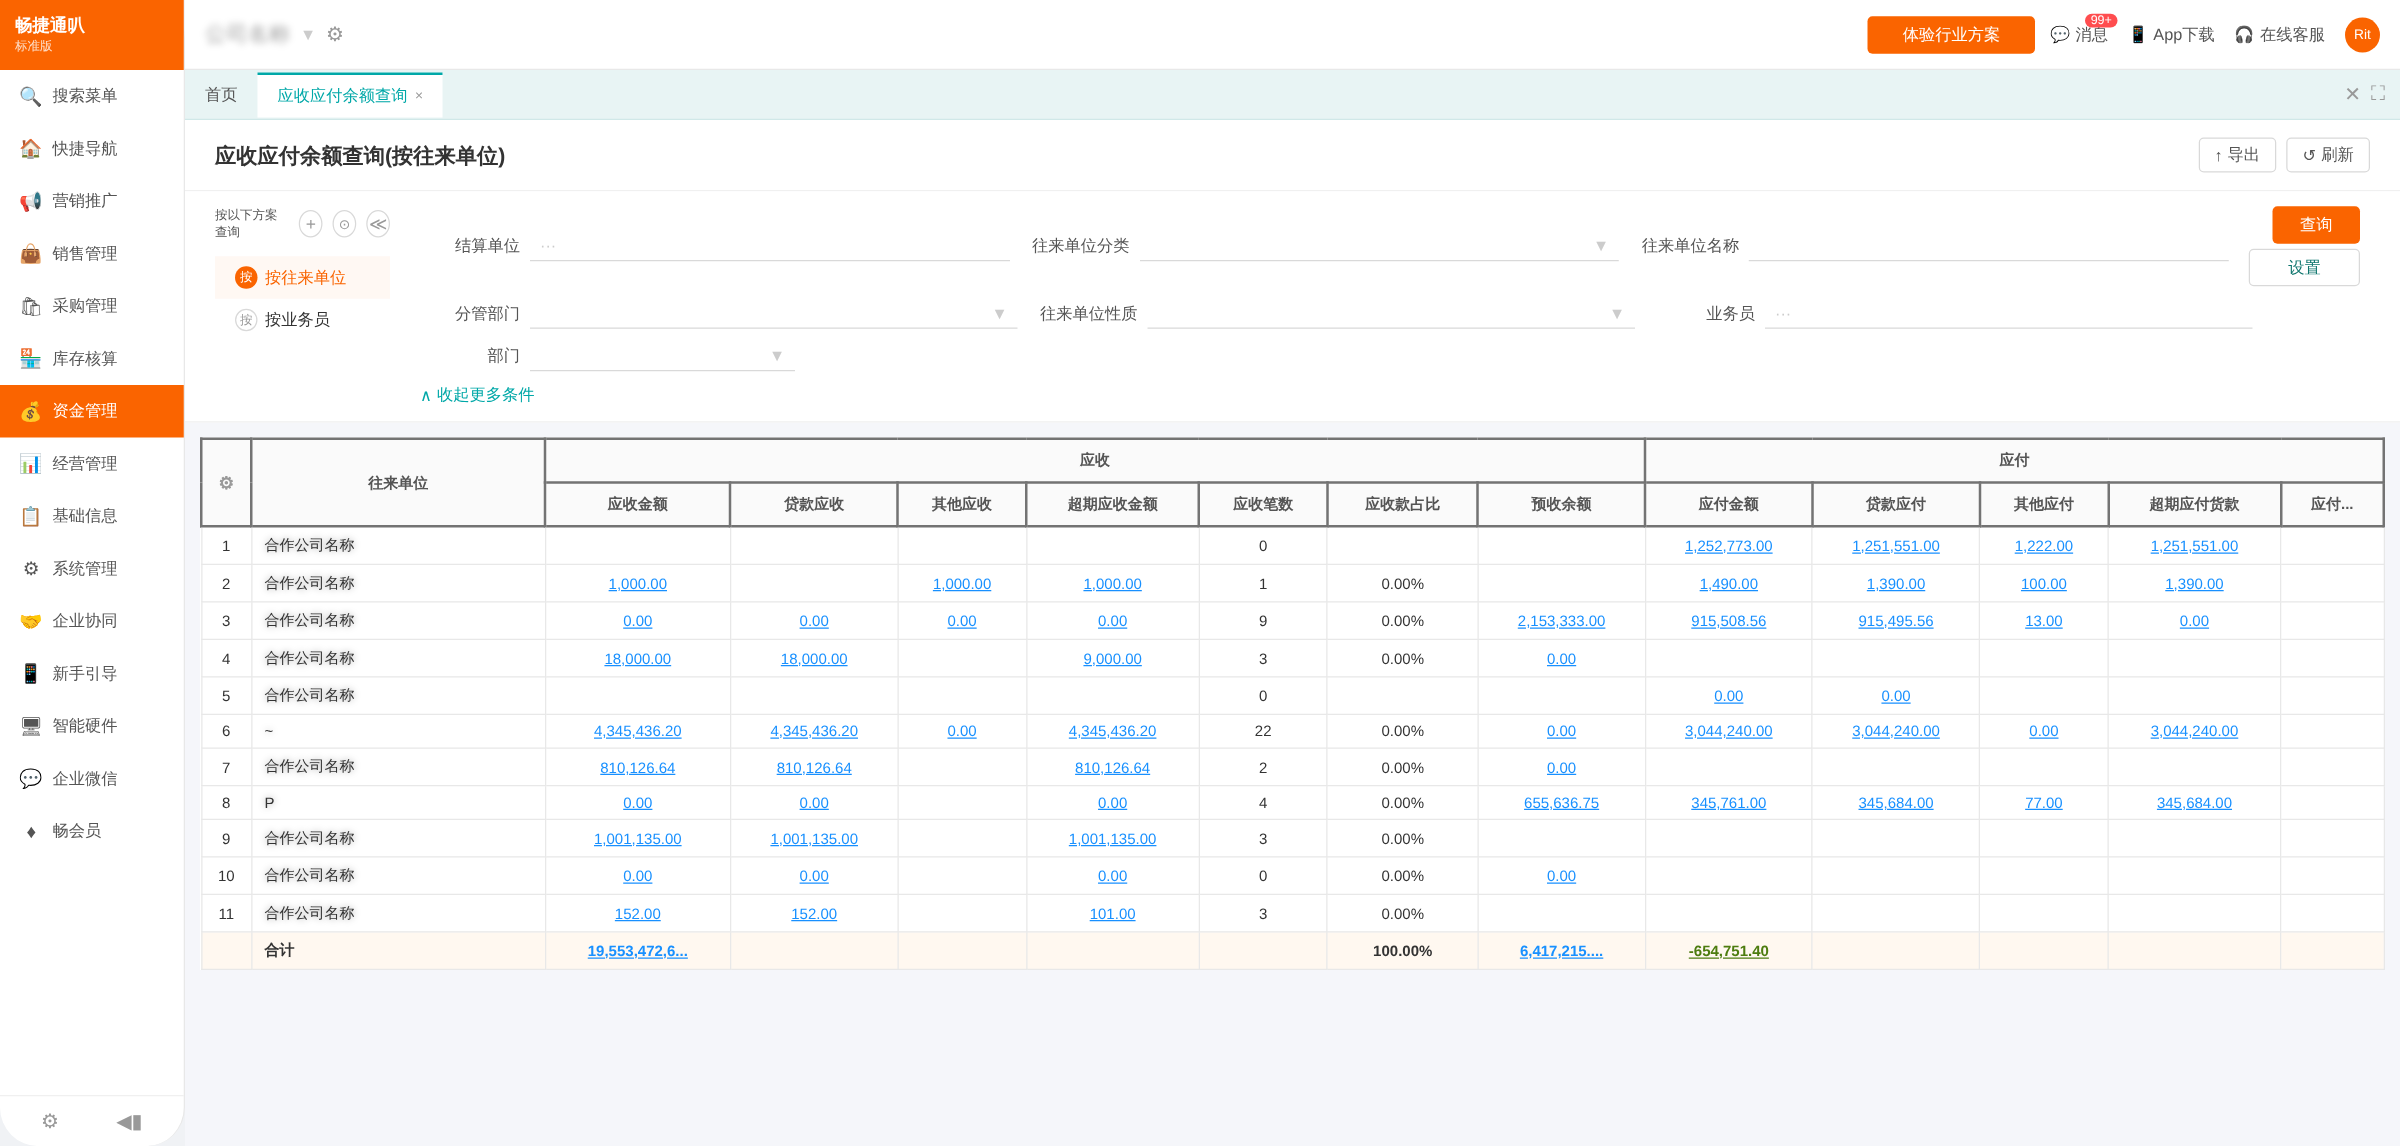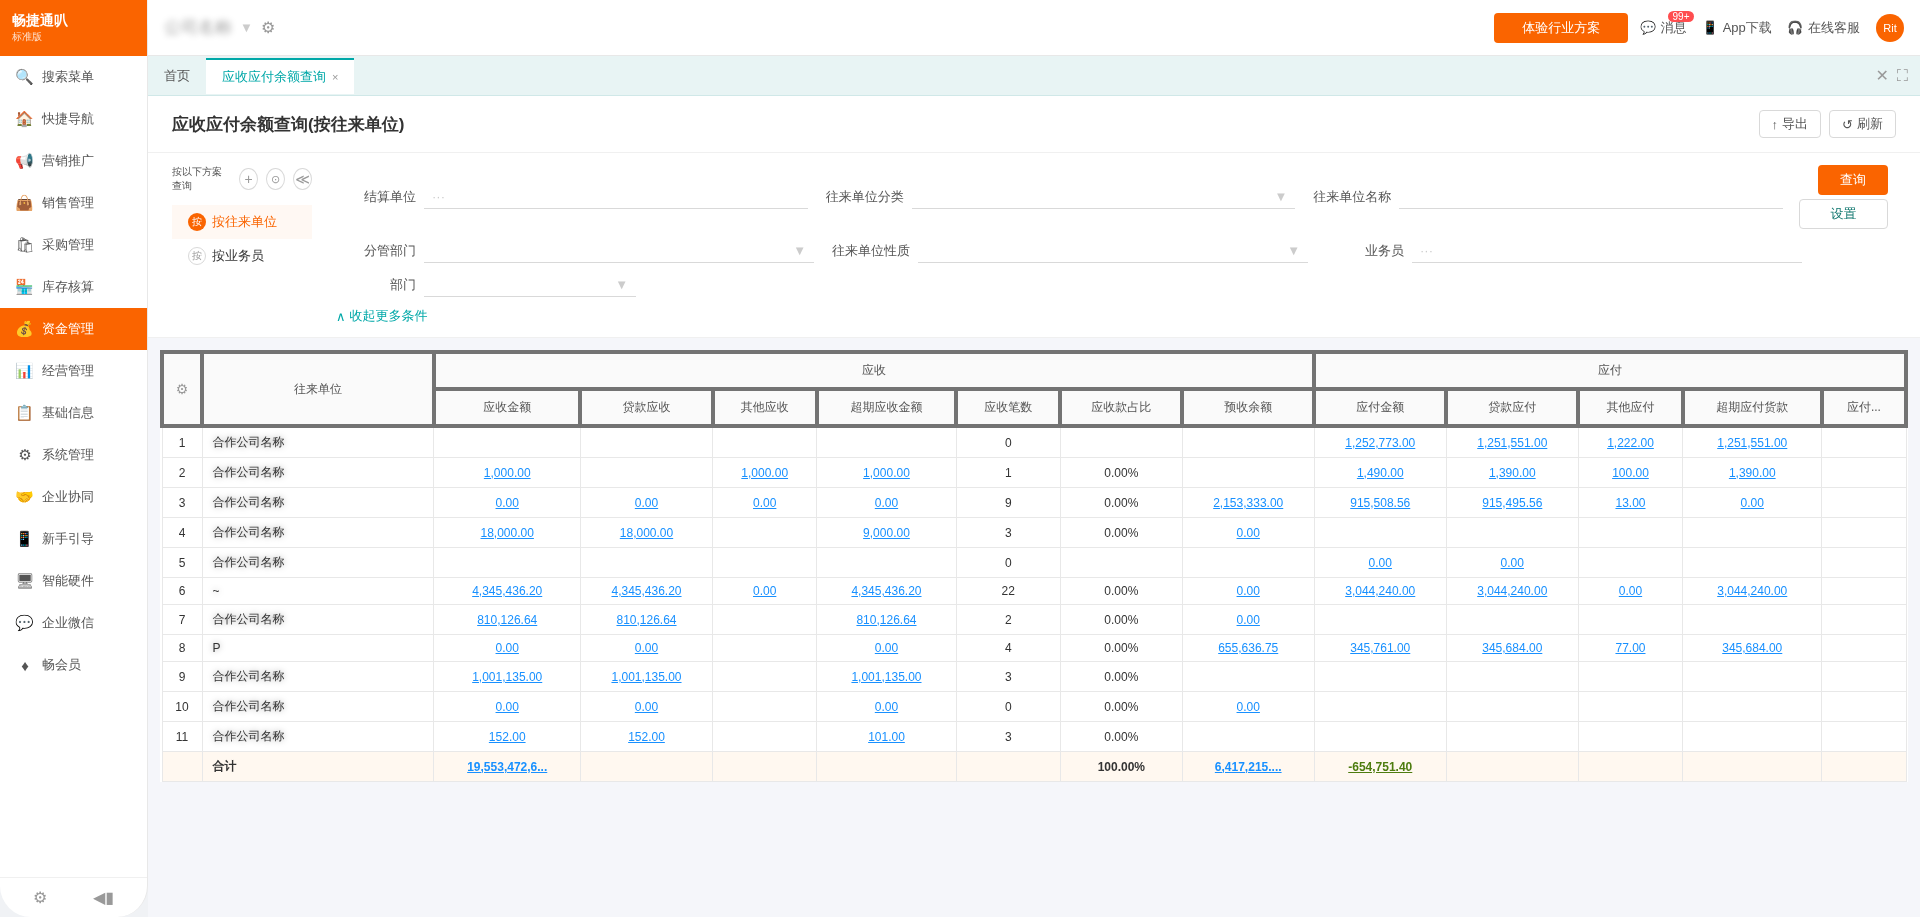--- a/index.html
+++ b/index.html
@@ -63,21 +63,21 @@
     .filter-input { border: none; border-bottom: 1px solid #d9d9d9; padding: 4px 8px; flex: 1; outline: none; font-size: 13px; color: #333; background: transparent; }
     .collapse-btn { color: #00a8a8; cursor: pointer; font-size: 13px; display: flex; align-items: center; gap: 4px; margin-top: 8px; }
     .scheme-item { padding: 8px 16px; cursor: pointer; font-size: 13px; display: flex; align-items: center; gap: 6px; }
     .scheme-item.active { color: #fa6400; background: #fff8f3; }
     .scheme-item-icon { width: 18px; height: 18px; border-radius: 50%; background: #fa6400; display: flex; align-items: center; justify-content: center; color: #fff; font-size: 10px; }
     .scheme-item-icon2 { width: 18px; height: 18px; border-radius: 50%; border: 1px solid #d9d9d9; display: flex; align-items: center; justify-content: center; color: #999; font-size: 10px; }
 
     
     .table-area { flex: 1; overflow: auto; padding: 12px; }
     .data-table { width: 100%; border-collapse: collapse; background: #fff; font-size: 12px; }
-    .data-table th { background: #fafafa; border: 4px solid #737373; padding: 8px 10px; color: #555; font-weight: normal; white-space: nowrap; }
+    .data-table th { background: #fafafa; border: 2px solid #737373; padding: 8px 10px; color: #555; font-weight: bold; white-space: nowrap; }
     .data-table td { border: 1px solid #e8e8e8; padding: 6px 10px; text-align: center; color: #333; white-space: nowrap; }
     .data-table td.link { color: #1890ff; text-decoration: underline; cursor: pointer; }
     .data-table td.left { text-align: left; }
     .data-table .footer-row td { background: #fff8f0; font-weight: bold; }
     .settings-icon { color: #999; cursor: pointer; font-size: 14px; }
     .col-number { width: 40px; color: #999; }
     .blurred { color: transparent; text-shadow: 0 0 6px rgba(0,0,0,0.4); user-select: none; }
 
     
     .query-btn { background: #fa6400; color: #fff; border: none; padding: 6px 20px; border-radius: 4px; cursor: pointer; font-size: 13px; width: 70px; margin-bottom: 4px; }

